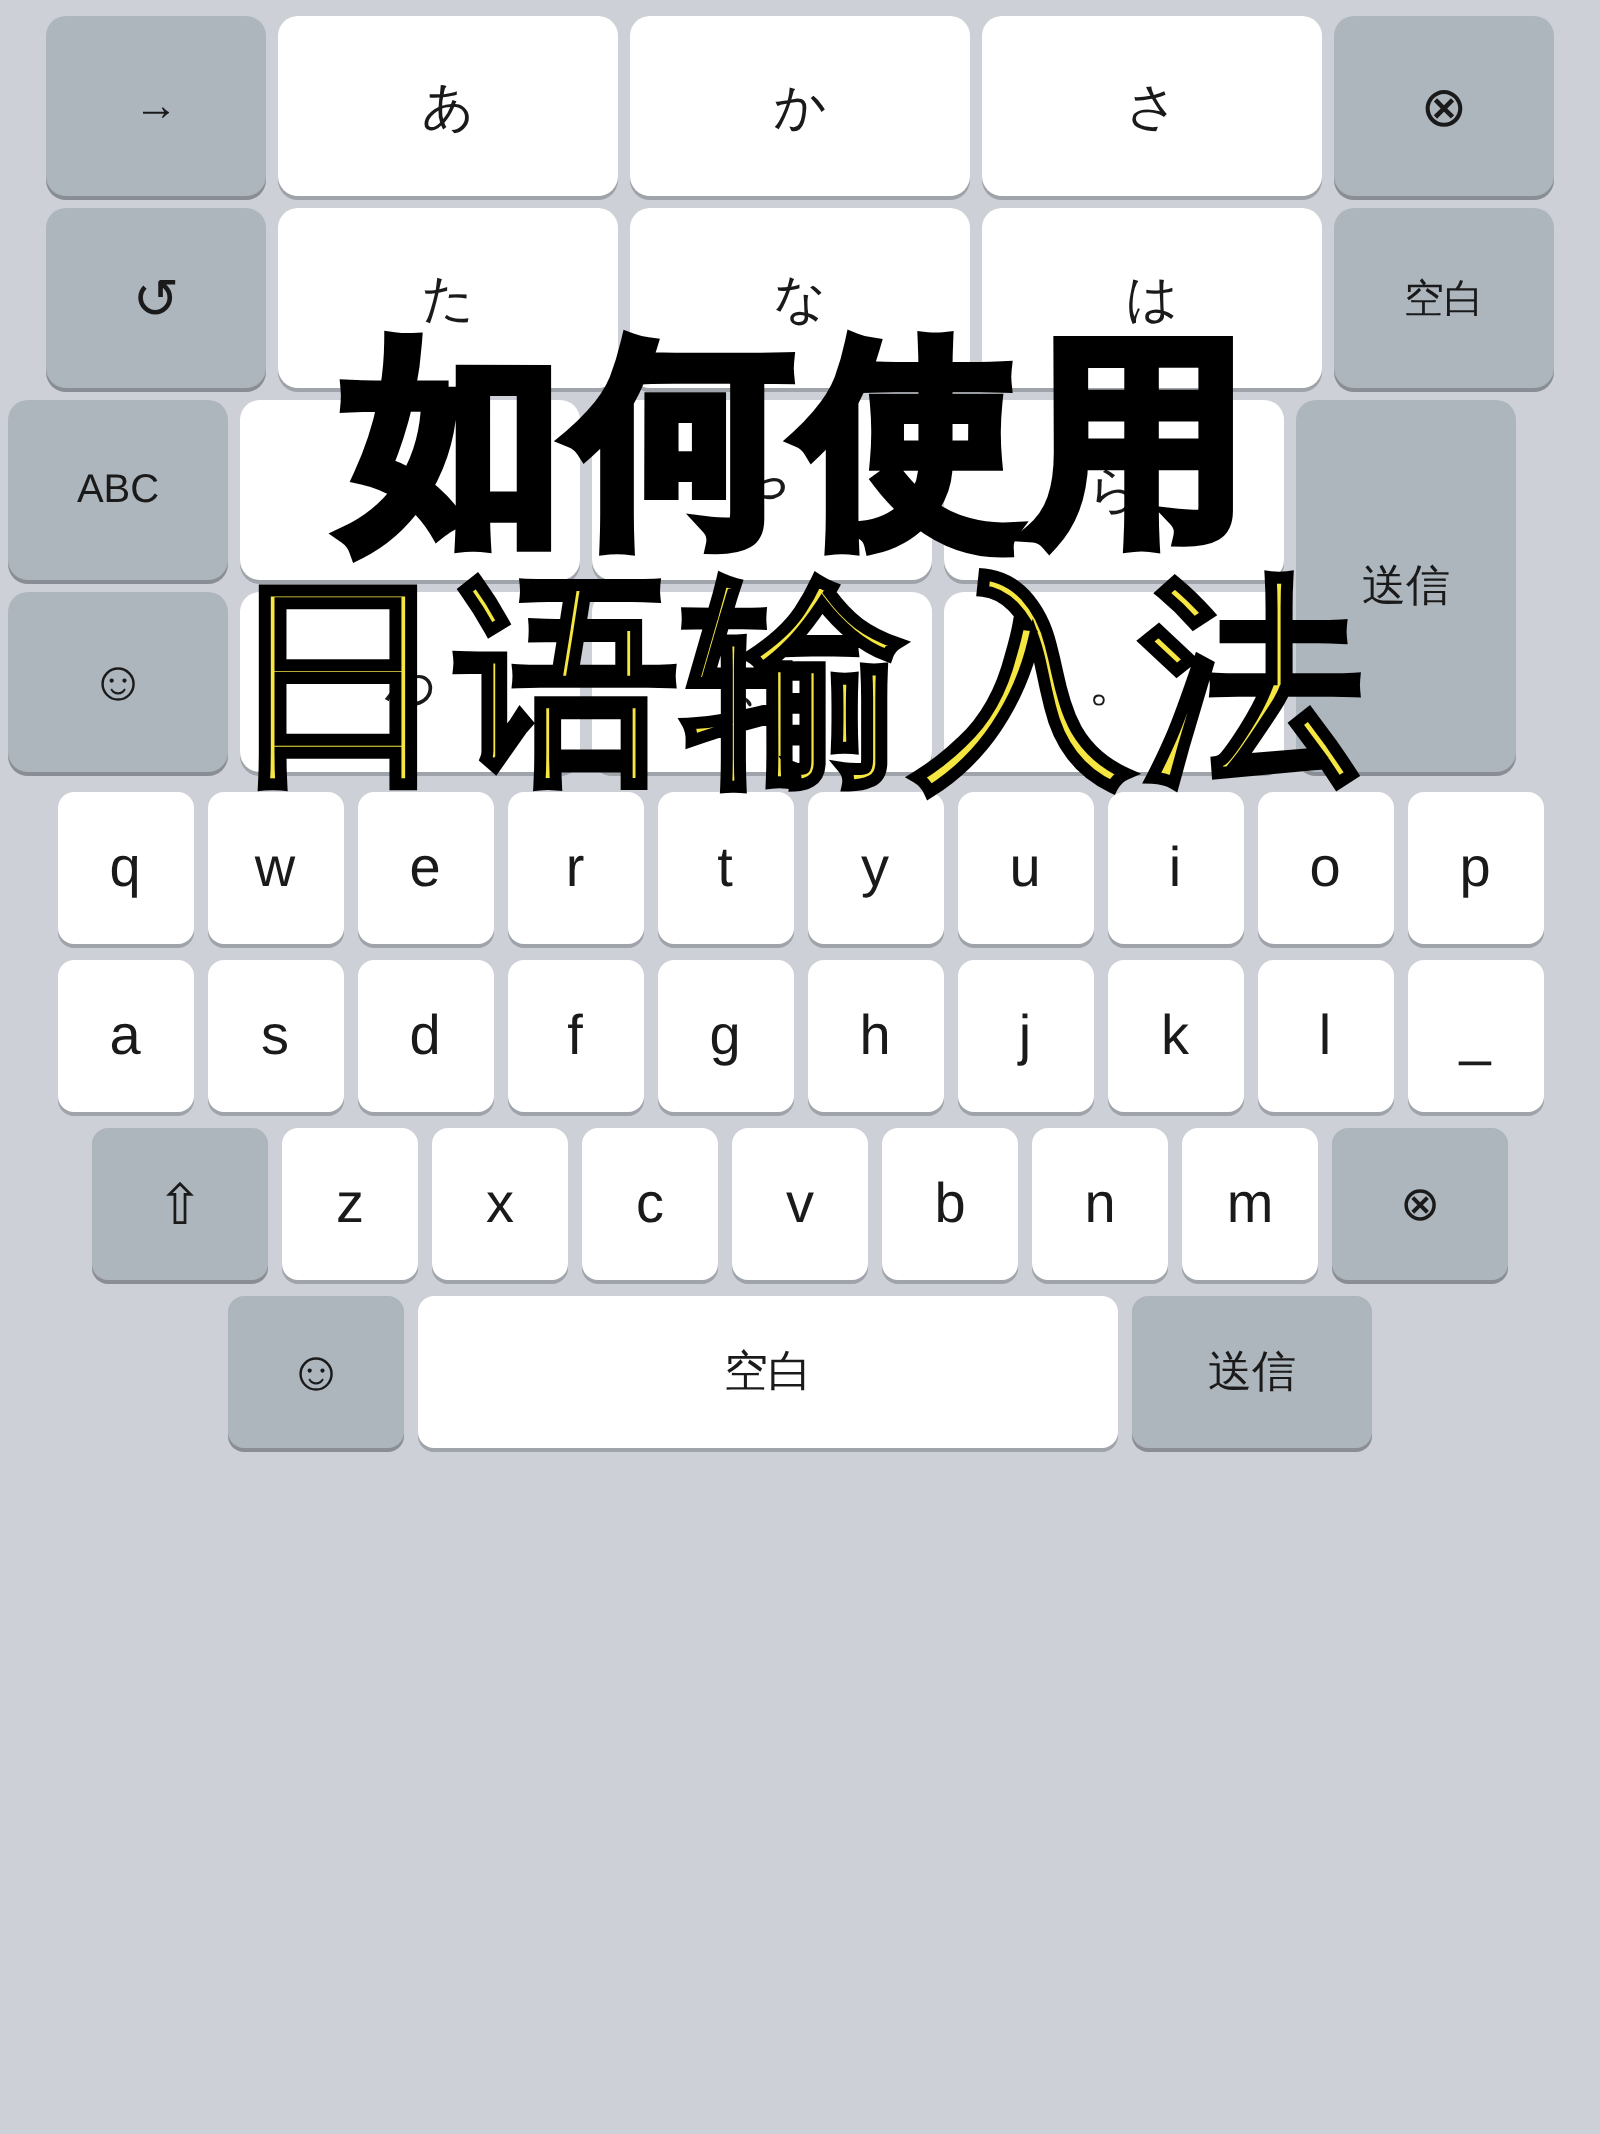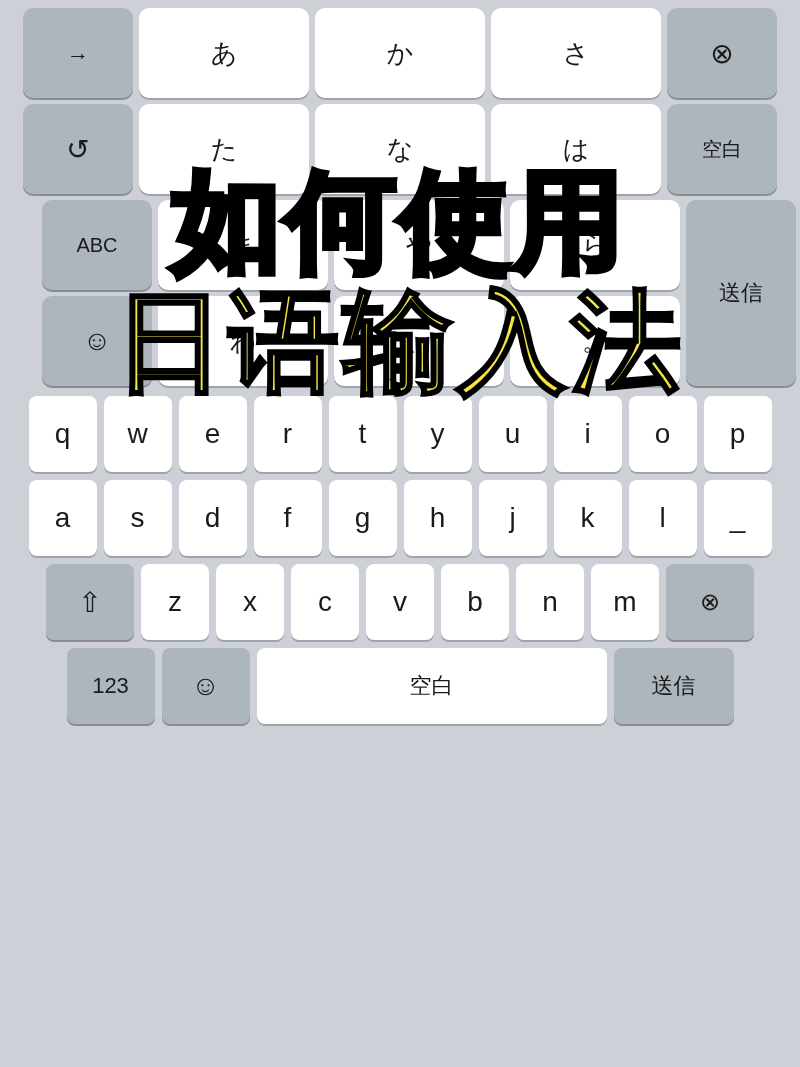--- a/index.html
+++ b/index.html
@@ -218,21 +218,21 @@
     </div>
 
     <div class="key-row">
       <div class="key-gray jp-key-side" style="font-size:28px;">↺</div>
       <div class="key jp-key-main">た</div>
       <div class="key jp-key-main">な</div>
       <div class="key jp-key-main">は</div>
       <div class="key-gray jp-key-side" style="font-size:20px;">空白</div>
     </div>
 
-    <div style="display:flex; gap:6px; justify-content:flex-end;">
+    <div style="display:flex; gap:6px; justify-content:flex-start;">
       <div style="display:flex; flex-direction:column; gap:6px;">
 
         <div class="key-row">
           <div class="key-gray jp-key-side" style="font-size:20px;">ABC</div>
           <div class="key jp-key-main">ま</div>
           <div class="key jp-key-main">や</div>
           <div class="key jp-key-main">ら</div>
         </div>
 
         <div class="key-row">
@@ -281,20 +281,19 @@
       <div class="qwerty-key">x</div>
       <div class="qwerty-key">c</div>
       <div class="qwerty-key">v</div>
       <div class="qwerty-key">b</div>
       <div class="qwerty-key">n</div>
       <div class="qwerty-key">m</div>
       <div class="qwerty-key-gray delete-key" style="height:76px; font-size:24px;">⊗</div>
     </div>
 
     <div class="key-row row-bottom">
-      <div class="qwerty-key-gray num-key" style="height:76px; font-size:22px;">123</div>
       <div class="qwerty-key-gray emoji-key" style="height:76px; font-size:28px;">☺</div>
       <div class="space-key">空白</div>
       <div class="send-key-bottom">送信</div>
     </div>
 
   </div>
 </div>
 
 </body></html>

